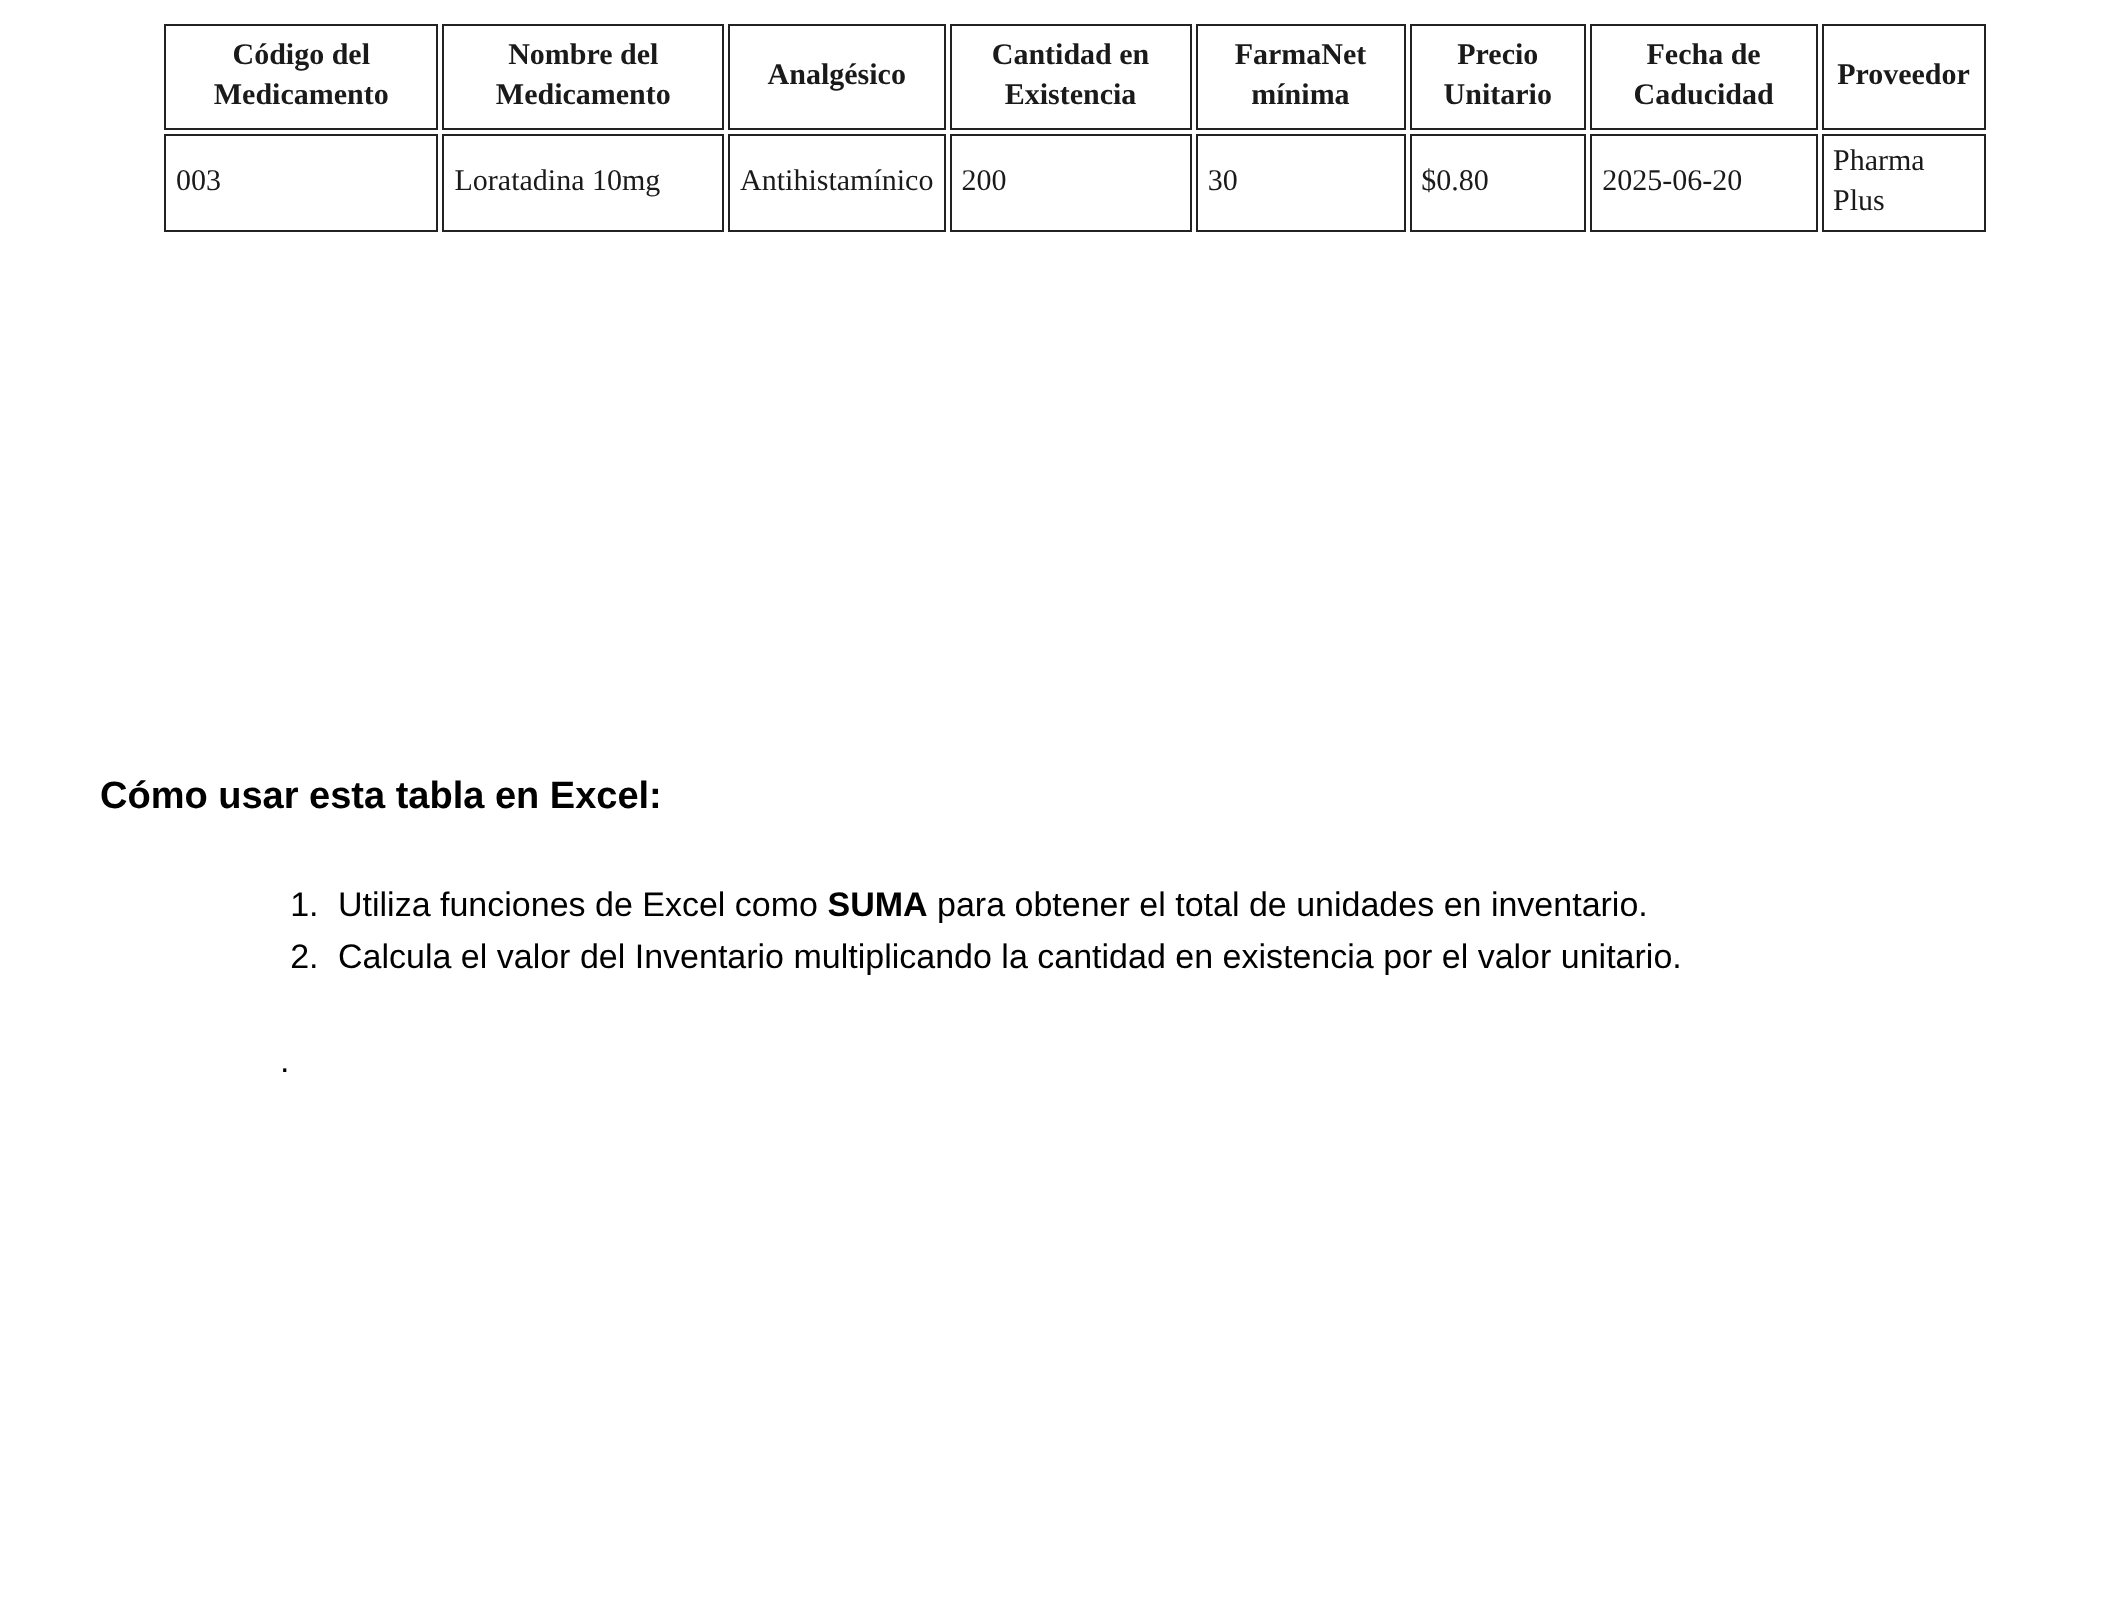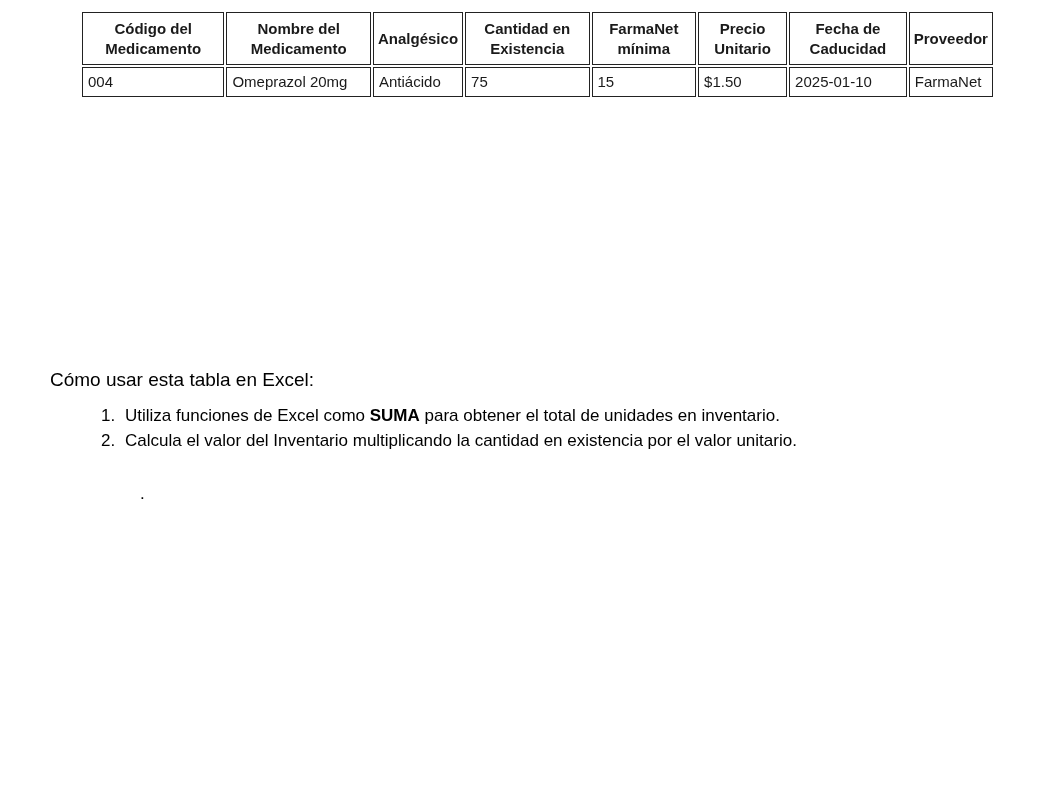--- a/index.html
+++ b/index.html
@@ -10,20 +10,21 @@
     body {
       font-family: Arial, Helvetica, sans-serif;
       background: #fff;
       color: #000;
       padding: 10px 50px 40px 50px;
       width: 1055px;
     }
     .table-wrapper {
       margin-left: 30px;
       margin-right: 10px;
+      font-family: Liberation Serif, serif;
     }
     table {
       border-collapse: separate;
       border-spacing: 2px;
       width: 100%;
       font-size: 15px;
       color: #1a1a1a;
     }
     th, td {
       border: 1px solid #222;
@@ -31,32 +32,33 @@
       text-align: left;
       vertical-align: middle;
       line-height: 1.3;
     }
     th {
       font-weight: 700;
       text-align: center;
       padding: 6px 4px;
     }
     .instructions-title {
-      font-weight: 400;
+      font-weight: 700;
       font-size: 19px;
       margin-top: 270px;
-      margin-bottom: 12px;
+      margin-bottom: 30px;
     }
     ol.instructions {
       margin-left: 70px;
       font-size: 17px;
       line-height: 1.5;
     }
     ol.instructions li {
       padding-left: 5px;
+      margin-left: 44px;
     }
     .bold {
       font-weight: 700;
     }
     .dot {
       margin-top: 30px;
       margin-left: 90px;
       font-size: 17px;
     }
   </style>
@@ -72,28 +74,28 @@
         <th>Analgésico</th>
         <th>Cantidad en Existencia</th>
         <th>FarmaNet mínima</th>
         <th>Precio Unitario</th>
         <th>Fecha de Caducidad</th>
         <th>Proveedor</th>
       </tr>
     </thead>
     <tbody>
       <tr>
-        <td>004</td>
-        <td>Omeprazol 20mg</td>
-        <td>Antiácido</td>
-        <td>75</td>
-        <td>15</td>
-        <td>$1.50</td>
-        <td>2025-01-10</td>
-        <td>FarmaNet</td>
+        <td>003</td>
+        <td>Loratadina 10mg</td>
+        <td>Antihistamínico</td>
+        <td>200</td>
+        <td>30</td>
+        <td>$0.80</td>
+        <td>2025-06-20</td>
+        <td>Pharma Plus</td>
       </tr>
     </tbody>
   </table>
 </div>
 
 <div class="instructions-title">Cómo usar esta tabla en Excel:</div>
 
 <ol class="instructions">
   <li>
     <span>Utiliza funciones de Excel como </span><span class="bold">SUMA</span><span> para obtener el total de unidades en inventario.</span>

